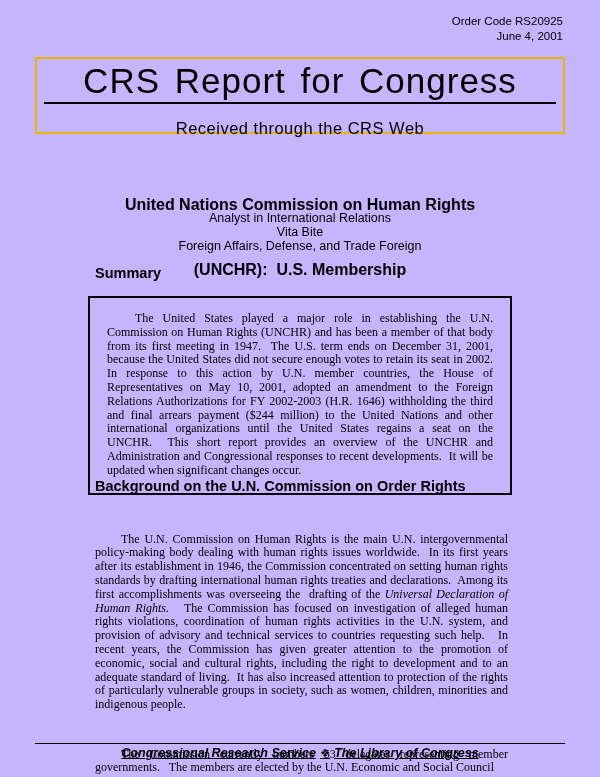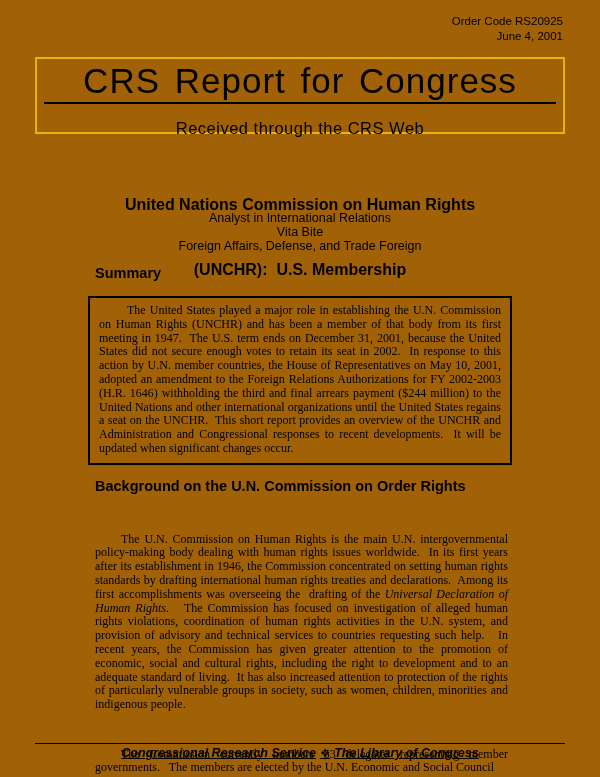--- a/index.html
+++ b/index.html
@@ -1,21 +1,21 @@
 <!DOCTYPE html>
 <html><head>
 <meta charset="utf-8">
 <style>
   html, body { margin: 0; padding: 0; background: #e8e8e8; }
   .page {
     position: relative;
     width: 600px;
     height: 777px;
     margin: 0 auto;
-    background: #a16207;
+    background: #c4b5fd;
     color: #000;
     font-family: "Liberation Sans", sans-serif;
     overflow: hidden;
   }
 
   
   .doc-header {
     position: absolute;
     top: 14px;
     right: 37px;
@@ -100,21 +100,21 @@
   
   .summary-box {
     position: absolute;
     top: 296px;
     left: 88px;
     width: 424px;
     box-sizing: border-box;
     border: 2px solid #000;
     padding: 6px 9px 7px 9px;
   }
-  .summary-box p { margin: 0; text-indent: 28px; }
+  .summary-box p { margin: 8px; text-indent: 28px; }
 
   
   .body-text {
     position: absolute;
     top: 505px;
     left: 95px;
     width: 413px;
   }
   .body-text p { margin: 0 0 8px 0; text-indent: 26px; }
   .body-text .italic { font-style: italic; }

